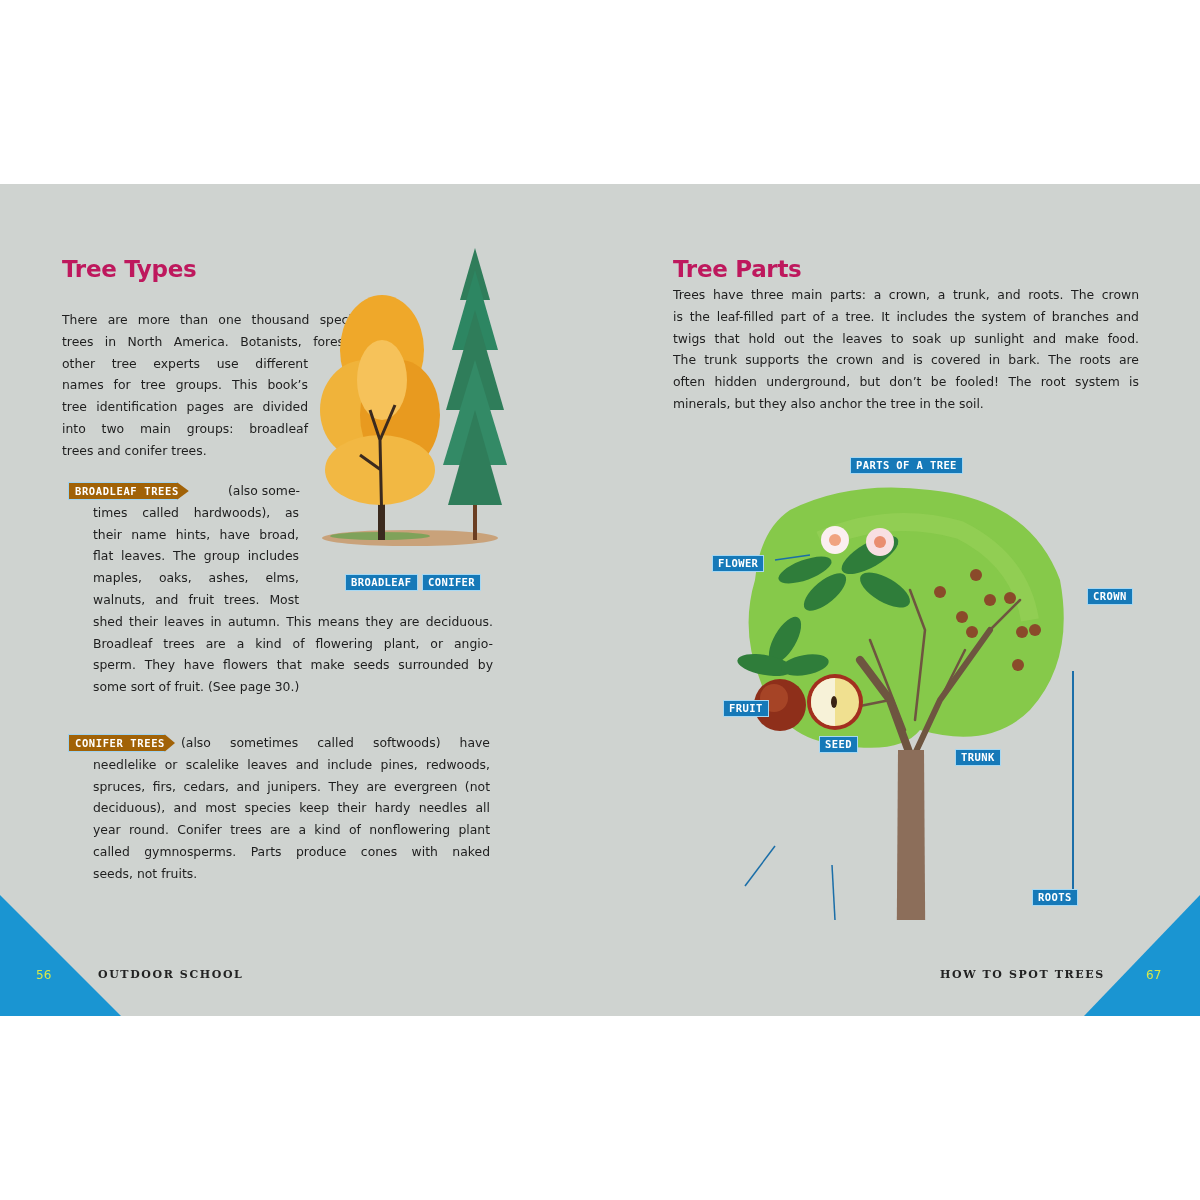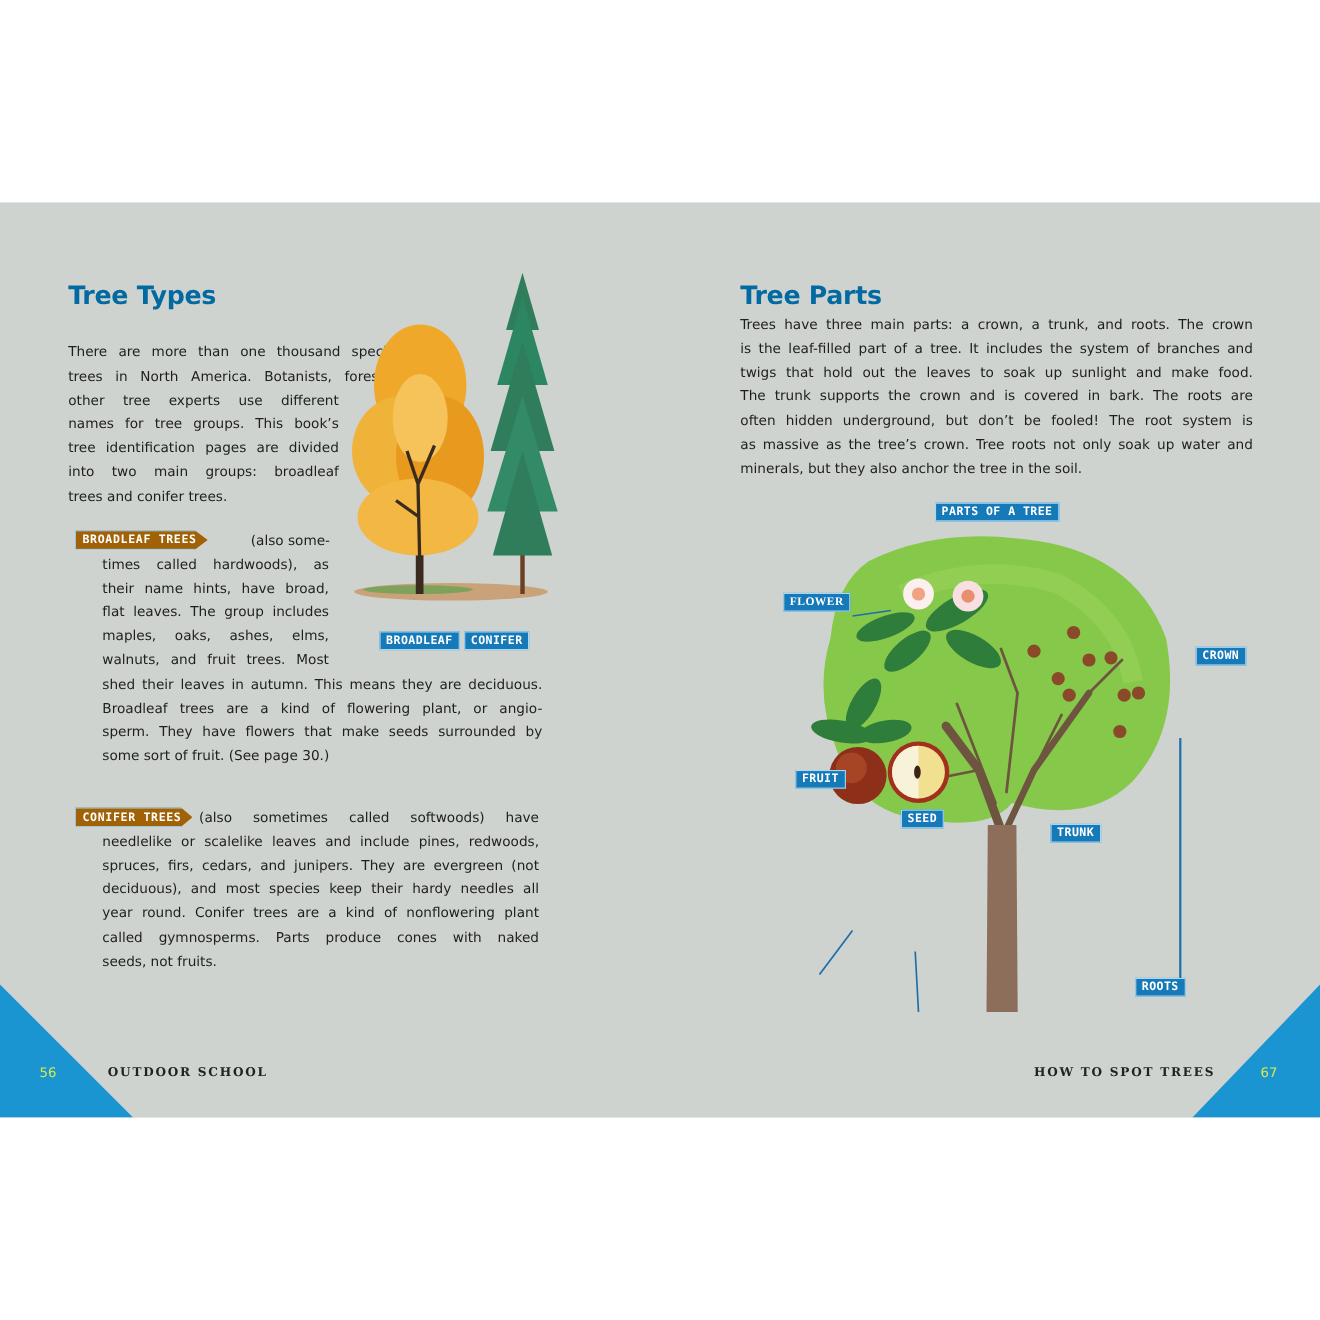--- a/index.html
+++ b/index.html
@@ -8,21 +8,21 @@
   .spread { position: absolute; left: 0; top: 184px; width: 1200px; height: 832px;
             background: #cfd3d0; overflow: hidden; }
   .corner-left { position: absolute; left: 0; top: 711px; width: 0; height: 0;
                  border-top: 121px solid transparent; border-left: 121px solid #1a95d2; }
   .corner-right { position: absolute; right: 0; top: 711px; width: 0; height: 0;
                   border-top: 121px solid transparent; border-right: 116px solid #1a95d2; }
   .page-num { position: absolute; top: 784px; font-size: 12px; font-weight: normal; color: #d7e84a; }
   .folio { position: absolute; top: 784px; font-family: "DejaVu Serif", serif; font-size: 11px;
            font-weight: bold; letter-spacing: 1.6px; color: #222; }
 
-  h2 { position: absolute; margin: 0; font-size: 23px; font-weight: bold; color: #0369a1;
+  h2 { position: absolute; margin: 0; font-size: 23px; font-weight: bold; color: #be185d;
        letter-spacing: -0.3px; }
   .body { position: absolute; font-size: 12.4px; line-height: 21.8px; color: #1e1e1e; }
   .tag { display: inline-block; background: #a16207; color: #fff; font-size: 10.5px; font-weight: bold;
          letter-spacing: 0.6px; padding: 1px 6px; line-height: 14px; border: 1px solid #9fd2f0;
          font-family: "DejaVu Sans Mono", monospace; }
   .tag-arrow { position: relative; padding-right: 10px; border-right: none;
                clip-path: polygon(0 0, 90% 0, 100% 50%, 90% 100%, 0 100%); }
   .lbl { position: absolute; background: #1679b8; color: #fff; font-size: 10.5px; font-weight: bold;
          letter-spacing: 0.4px; padding: 1px 5px; line-height: 13px; border: 1px solid #a6d8f3;
          font-family: "DejaVu Sans Mono", monospace; }
@@ -109,21 +109,20 @@
   <span class="page-num" style="left:36px;">56</span>
   <span class="folio" style="left:98px;">OUTDOOR SCHOOL</span>
 
   <h2 style="left:673px; top:72px;">Tree Parts</h2>
   <div class="body" style="left:673px; top:100px; width:466px;">
     <div style="text-align:justify; text-align-last:justify;">Trees have three main parts: a crown, a trunk, and roots. The crown</div>
     <div style="text-align:justify; text-align-last:justify;">is the leaf-filled part of a tree. It includes the system of branches and</div>
     <div style="text-align:justify; text-align-last:justify;">twigs that hold out the leaves to soak up sunlight and make food.</div>
     <div style="text-align:justify; text-align-last:justify;">The trunk supports the crown and is covered in bark. The roots are</div>
     <div style="text-align:justify; text-align-last:justify;">often hidden underground, but don’t be fooled! The root system is</div>
-    <div style="text-align:justify; text-align-last:justify;">as massive as the tree’s crown. Tree roots not only soak up water and</div>
     <div>minerals, but they also anchor the tree in the soil.</div>
   </div>
 
   <span class="lbl" style="left:850px; top:273px;">PARTS OF A TREE</span>
 
   <svg class="illus" style="left:700px; top:296px;" width="400" height="440" viewBox="0 0 400 440">
 
     <path d="M90 30 Q150 0 230 10 Q330 20 360 100 Q375 180 330 230 Q290 270 220 250 Q200 275 140 265 Q80 260 60 200 Q40 150 55 100 Q60 50 90 30 Z" fill="#86c94a"></path>
     <path d="M120 60 Q190 30 260 50 Q320 80 330 140" stroke="#9bd35b" stroke-width="18" fill="none" opacity="0.5"></path>
 
@@ -184,21 +183,21 @@
       <line x1="75" y1="80" x2="110" y2="75"></line>
       <line x1="45" y1="406" x2="75" y2="366"></line>
       <line x1="135" y1="440" x2="132" y2="385"></line>
       <line x1="225" y1="460" x2="255" y2="460"></line>
       <line x1="295" y1="578" x2="330" y2="600"></line>
     </g>
 
     <line x1="373" y1="191" x2="373" y2="421" stroke="#1b6ea8" stroke-width="2"></line>
   </svg>
 
-  <span class="lbl" style="left:712px; top:355px;font-family:Liberation Serif, serif;">FLOWER</span>
+  <span class="lbl" style="left:712px; top:371px;">FLOWER</span>
   <span class="lbl" style="left:1087px; top:404px;">CROWN</span>
   <span class="lbl" style="left:723px; top:516px;">FRUIT</span>
   <span class="lbl" style="left:819px; top:552px;">SEED</span>
   <span class="lbl" style="left:955px; top:565px;">TRUNK</span>
   <span class="lbl" style="left:1032px; top:705px;">ROOTS</span>
 
   <div class="corner-right"></div>
   <span class="folio" style="left:940px;">HOW TO SPOT TREES</span>
   <span class="page-num" style="left:1146px;">67</span>
 </div>

